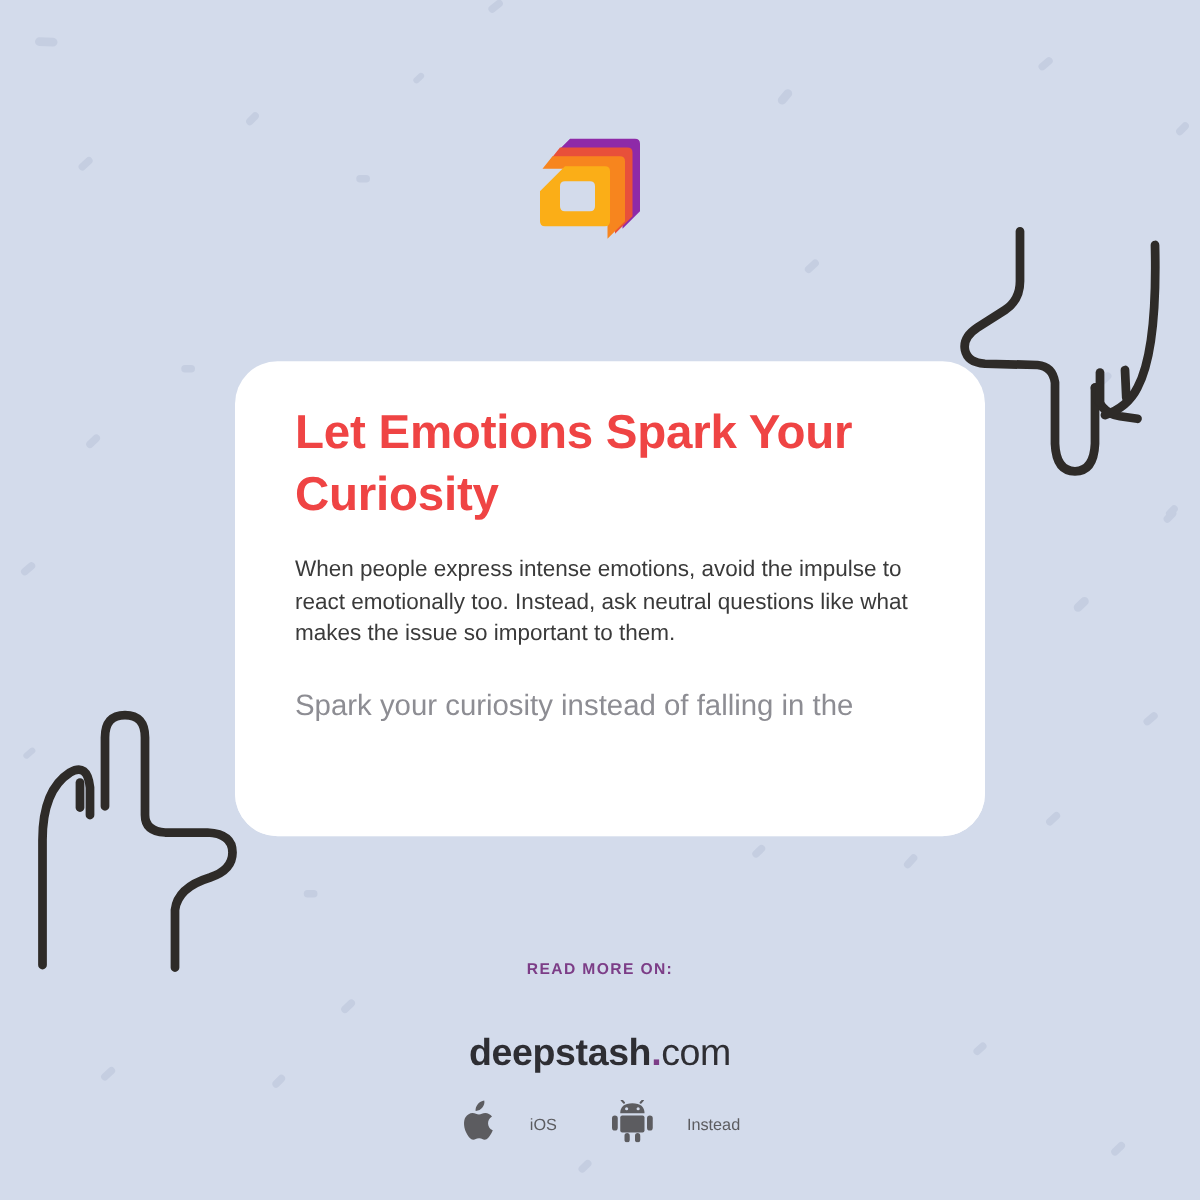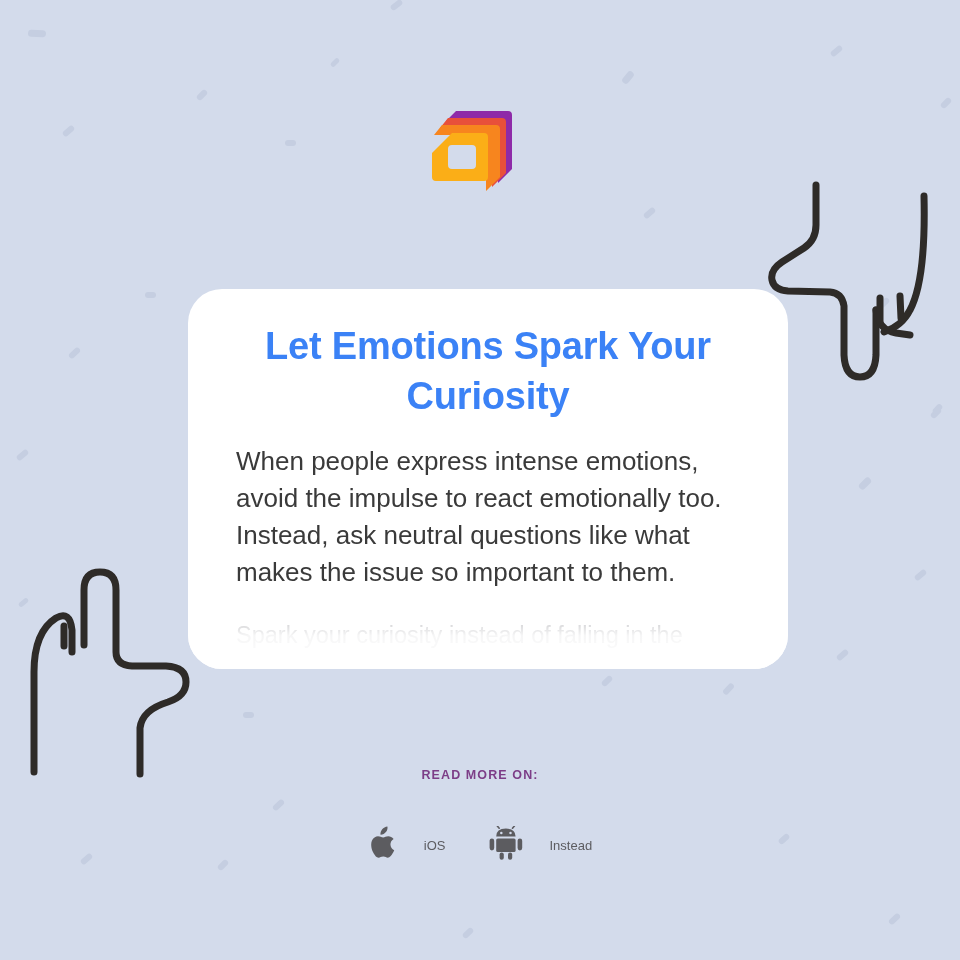--- a/index.html
+++ b/index.html
@@ -68,27 +68,26 @@
     border-radius: 34px;
     z-index: 2;
     overflow: hidden;
     box-sizing: border-box;
     padding: 32px 48px 0 48px;
   }
   #card-title {
     font-size: 38px;
     line-height: 1.32;
     font-weight: bold;
-    color: #3b82f6;
+    color: #ef4444;
     letter-spacing: -0.2px;
     margin: 0 0 22px 0;
-    text-align: center;
   }
   #card-body {
-    font-size: 26px;
+    font-size: 18px;
     line-height: 1.42;
     color: #3a3a3a;
     margin: 0 0 28px 0;
   }
   #card-teaser {
     font-size: 23.5px;
     line-height: 1.42;
     color: #8d8d93;
     margin: 0;
   }
@@ -213,20 +212,23 @@
   <h1 id="card-title">Let Emotions Spark Your Curiosity</h1>
   <p id="card-body">When people express intense emotions, avoid the impulse to react emotionally too. Instead, ask neutral questions like what makes the issue so important to them.</p>
   <p id="card-teaser">Spark your curiosity instead of falling in the</p>
   <div id="card-fade"></div>
 </div>
 
 <div id="footer">
 
   <p id="read-more-on">READ MORE ON:</p>
 
+  <div id="wordmark">
+    <span id="wordmark-name">deepstash</span><span id="wordmark-dot">.</span><span id="wordmark-tld">com</span>
+  </div>
 
   <div id="store-badges">
 
     <div class="store-badge">
       <span>
         <svg width="30" height="34" viewBox="0 0 30 34" fill="#5c5c60">
           <path d="M19.4 0.4c-1.9 0.2-4 1.4-5.2 2.9-1.1 1.4-2 3.4-1.7 5.4 2.1 0.1 4.2-1.1 5.4-2.7 1.2-1.5 2-3.5 1.5-5.6z"></path>
           <path d="M26.2 24.2c-0.6 1.5-0.9 2.1-1.7 3.4-1.1 1.8-2.7 4.1-4.7 4.1-1.8 0-2.2-1.2-4.6-1.1-2.4 0-2.9 1.1-4.7 1.1-2 0-3.5-2.1-4.6-3.9-3.1-5-3.4-10.9-1.5-14 1.4-2.2 3.5-3.5 5.6-3.5 2.1 0 3.4 1.2 5.2 1.2 1.7 0 2.7-1.2 5.1-1.2 1.9 0 3.9 1 5.3 2.8-4.6 2.6-3.9 9.3 0.6 11.1z"></path>
         </svg>
       </span>

